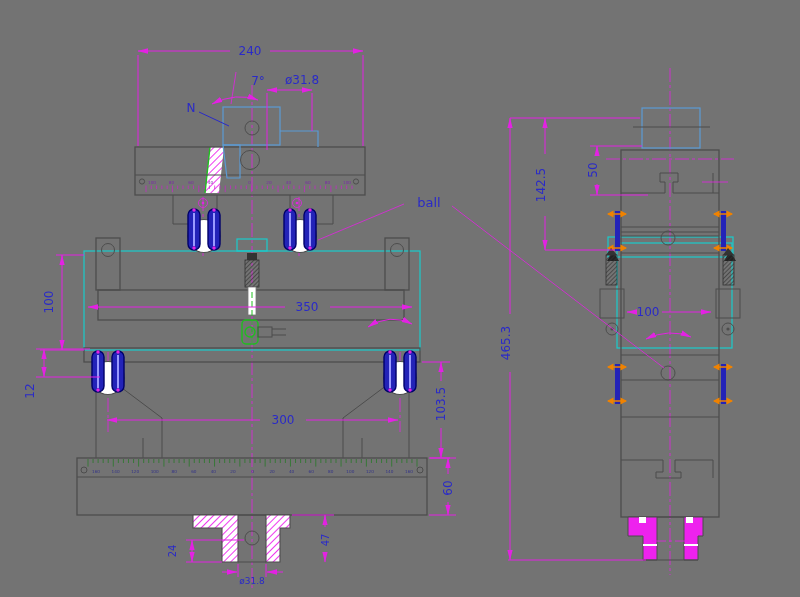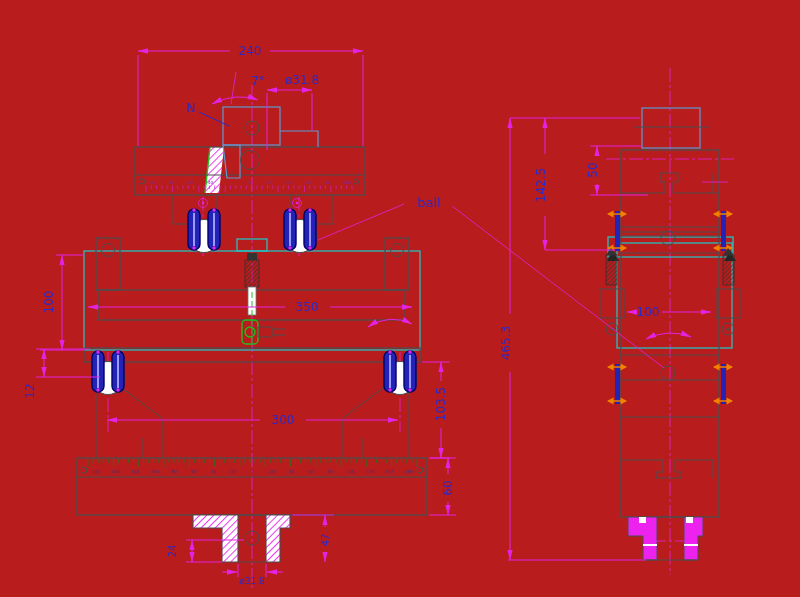--- a/index.html
+++ b/index.html
@@ -1,16 +1,16 @@
 <!DOCTYPE html>
 <html><head>
 <meta charset="utf-8">
 <style>
   html,body{margin:0;padding:0;background:#ffffff;}
-  .stage{width:800px;height:597px;position:relative;background:#b91c1c;overflow:hidden;}
+  .stage{width:800px;height:597px;position:relative;background:#737373;overflow:hidden;}
   svg{display:block;}
   text{font-family:"DejaVu Sans",sans-serif;}
   .dt{fill:#2a2ac8;font-size:12px;}
   .dts{fill:#2a2ac8;font-size:10px;}
   .dim{stroke:#e322e3;stroke-width:1;fill:none;}
   .dimthin{stroke:#e322e3;stroke-width:0.8;fill:none;}
   .out{stroke:#4d4d4d;stroke-width:1.3;fill:none;}
   .out1{stroke:#4d4d4d;stroke-width:1;fill:none;}
   .cy{stroke:#19cccc;stroke-width:1.2;fill:none;}
   .bl{stroke:#5b9bd5;stroke-width:1.2;fill:none;}

